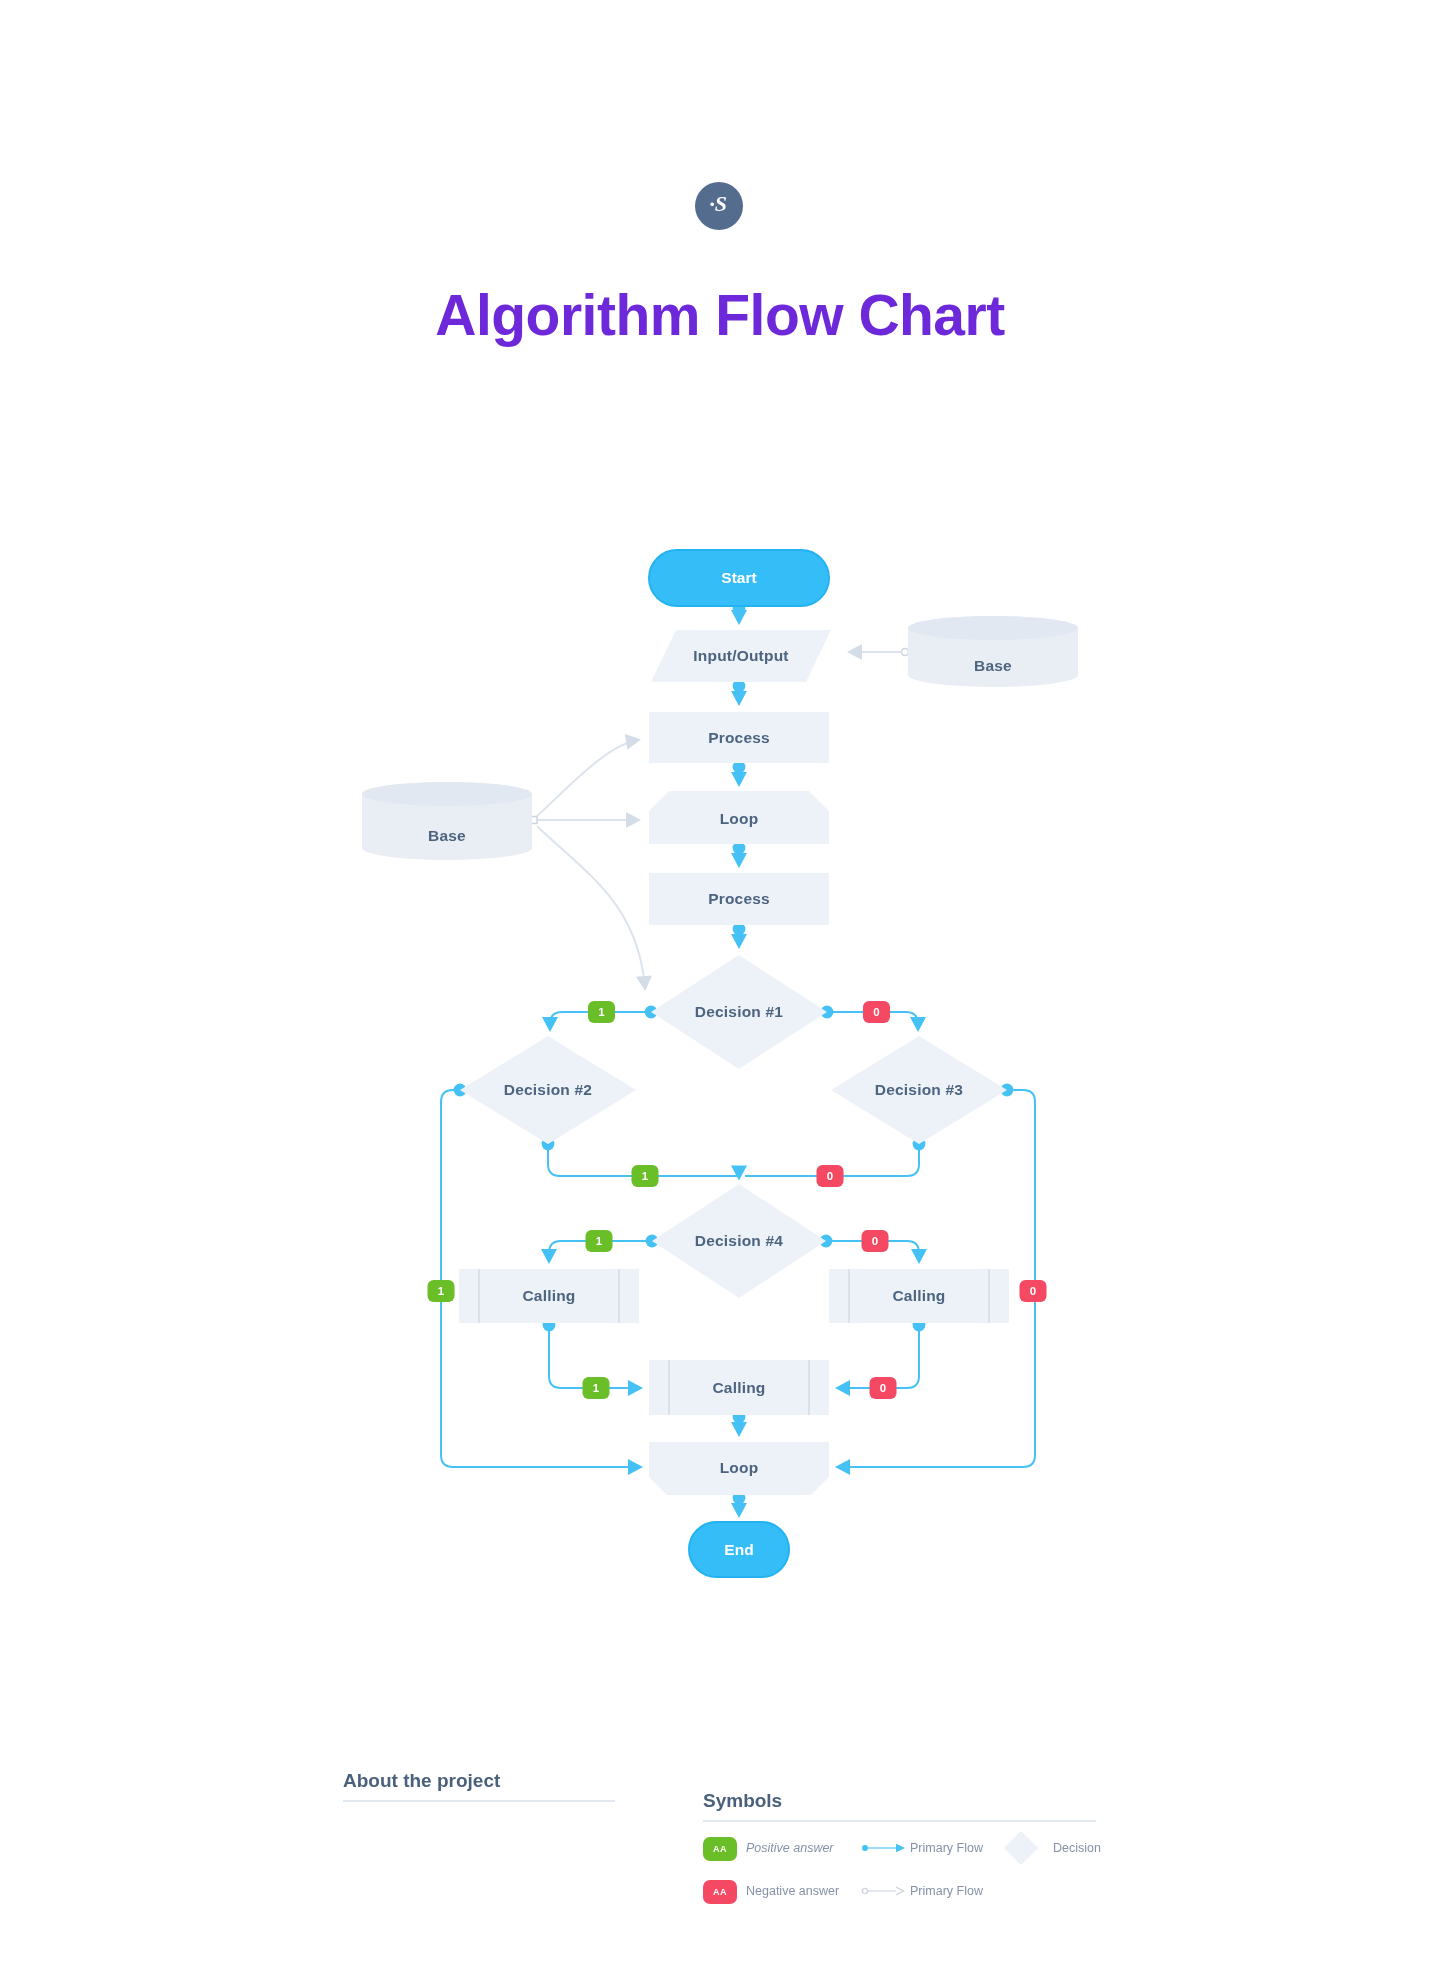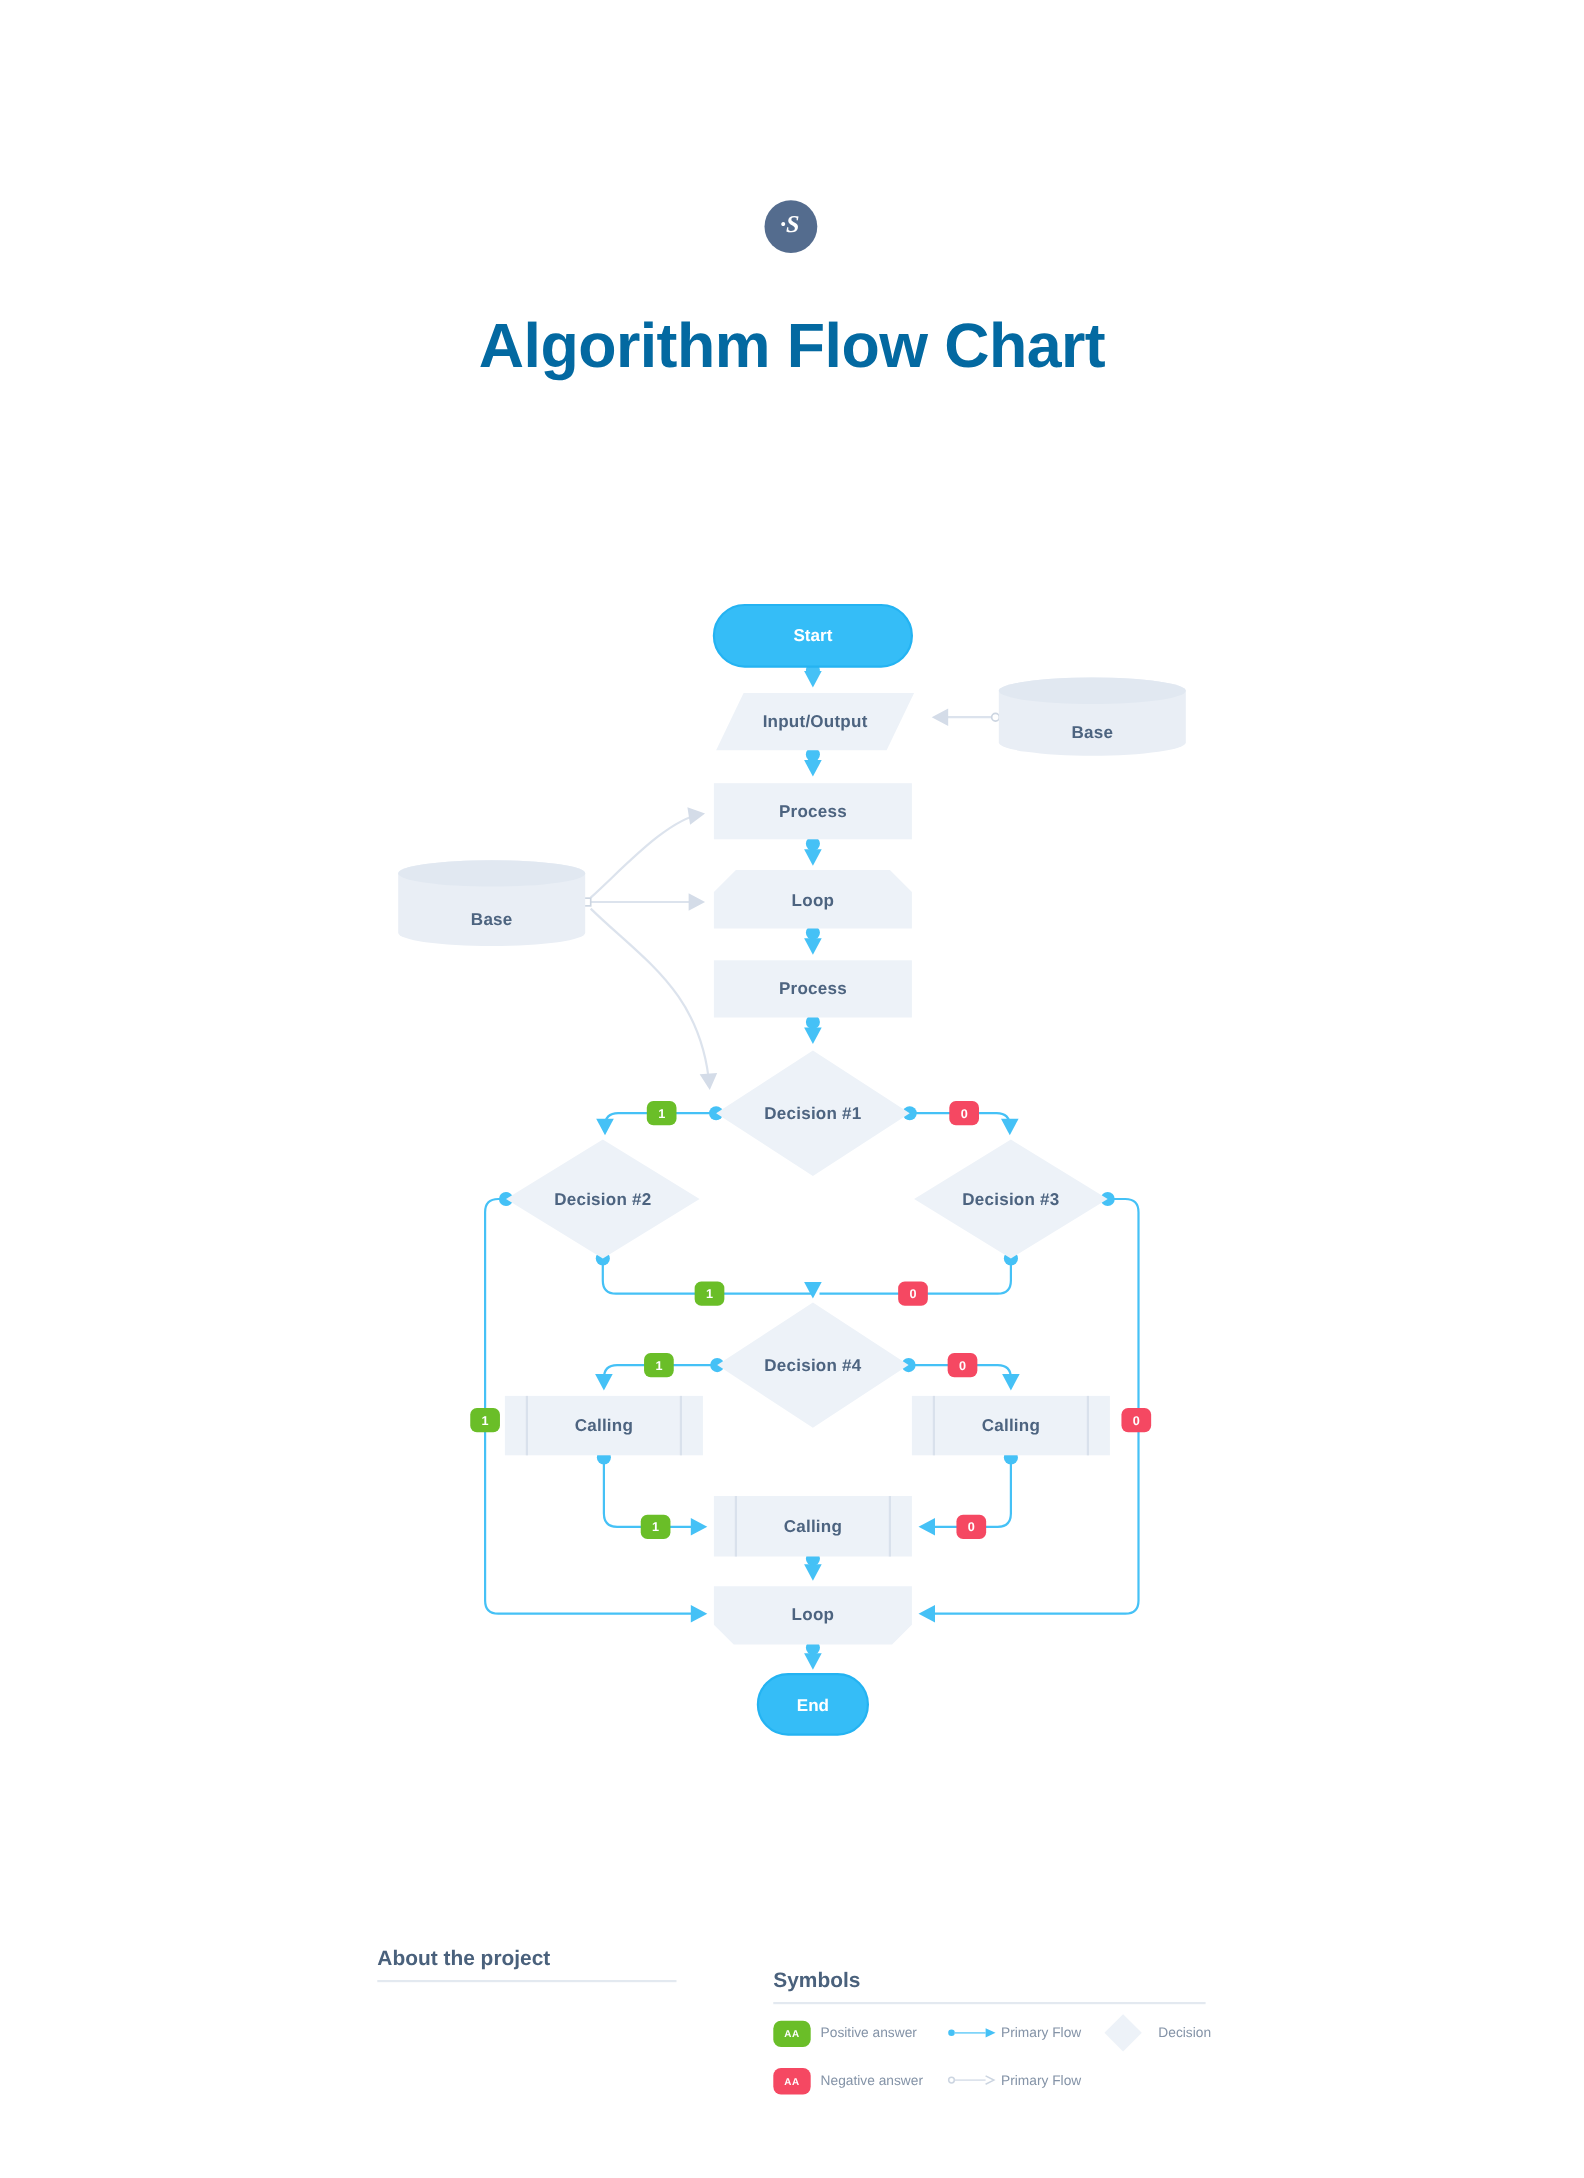--- a/index.html
+++ b/index.html
@@ -6,21 +6,21 @@
   body{width:1440px;height:1980px;position:relative;overflow:hidden;
        font-family:"Liberation Sans","DejaVu Sans",sans-serif;}
   .stage{position:absolute;inset:0;width:1440px;height:1980px;}
 
   
   .logo{position:absolute;left:695px;top:182px;width:48px;height:48px;border-radius:50%;
         background:#546c8e;display:flex;align-items:center;justify-content:center;}
   .logo span{color:#ffffff;font-size:22px;font-weight:700;font-style:italic;
              font-family:"Liberation Serif","DejaVu Serif",serif;transform:translate(-1px,-2px);}
   h1.title{position:absolute;left:0;top:282px;width:1440px;margin:0;text-align:center;
-           font-size:57px;font-weight:700;letter-spacing:-0.5px;color:#0369a1;}
+           font-size:57px;font-weight:700;letter-spacing:-0.5px;color:#6d28d9;}
 
   
   svg.chart{position:absolute;left:0;top:0;}
   .ntext{font-family:"Liberation Sans","DejaVu Sans",sans-serif;font-size:15.5px;font-weight:700;
          fill:#4d6480;letter-spacing:.2px;}
   .wtext{font-family:"Liberation Sans","DejaVu Sans",sans-serif;font-size:15.5px;font-weight:700;fill:#ffffff;}
   .btext{font-family:"Liberation Sans","DejaVu Sans",sans-serif;font-size:11.5px;font-weight:700;fill:#ffffff;}
   .shape{fill:#edf2f8;}
   .cylbody{fill:#e9eef5;}
   .cyltop{fill:#e1e8f1;}
@@ -191,21 +191,21 @@
   <div class="col" style="left:343px;top:1770px;width:272px;height:180px;">
     <h2>About the project</h2>
     <div class="rule" style="width:272px;"></div>
   </div>
 
   <div class="col" style="left:703px;top:1770px;width:400px;height:180px;margin-top:20px;">
     <h2>Symbols</h2>
     <div class="rule" style="width:393px;"></div>
 
     <div class="chip green" style="left:0;top:47px;">AA</div>
-    <span class="leg-label" style="left:43px;top:51px;">Positive answer</span>
+    <span class="leg-label" style="left:43px;top:51px;font-style:italic;">Positive answer</span>
 
     <svg class="leg-arrow" style="left:158px;top:52px;" width="46" height="12">
       <circle cx="4" cy="6" r="3" fill="#45c1f6"></circle>
       <line x1="7" y1="6" x2="35" y2="6" stroke="#7fd4f9" stroke-width="1.6"></line>
       <path d="M35,1.8 L44,6 L35,10.2 Z" fill="#45c1f6"></path>
     </svg>
     <span class="leg-label" style="left:207px;top:51px;">Primary Flow</span>
 
     <div class="leg-diamond" style="left:306px;top:46px;"></div>
     <span class="leg-label" style="left:350px;top:51px;text-align:right;">Decision</span>

